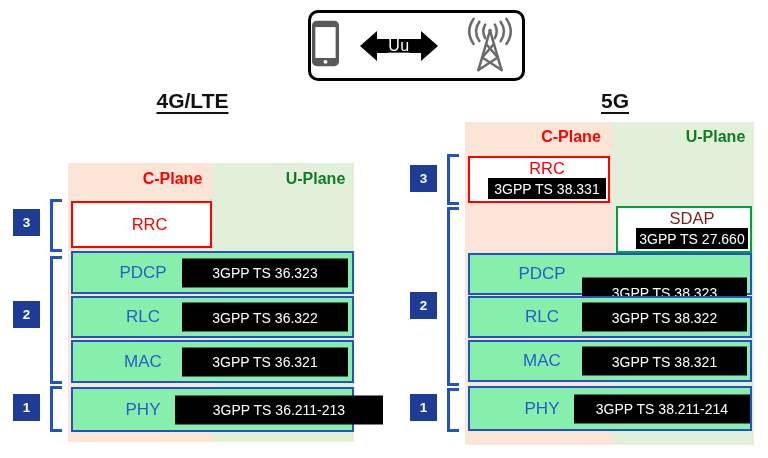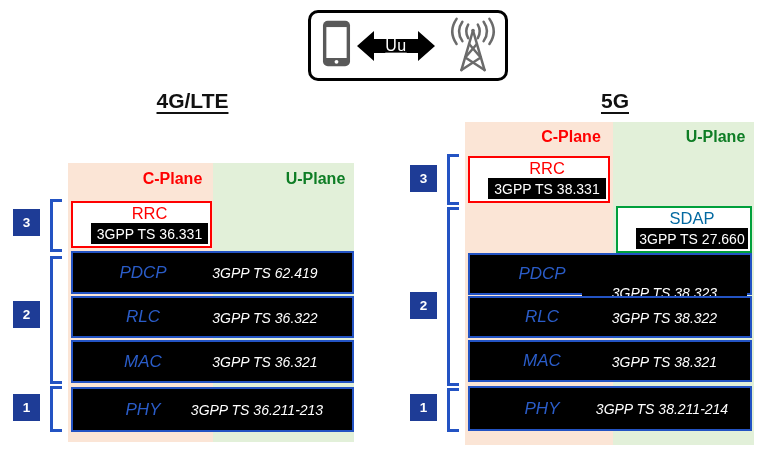--- a/index.html
+++ b/index.html
@@ -1,22 +1,22 @@
 <!DOCTYPE html>
 <html><head>
 <meta charset="utf-8">
 <style>
   * { box-sizing: border-box; margin: 0; padding: 0; }
   body { background: #ffffff; font-family: "Liberation Sans", sans-serif; }
   .canvas { position: relative; width: 768px; height: 458px; background: #ffffff; overflow: hidden; }
 
   
-  .link-box { position: absolute; left: 308px; top: 10px; width: 200px; height: 71px;
+  .link-box { position: absolute; left: 308px; top: 10px; width: 217px; height: 71px;
               border: 3px solid #000; border-radius: 10px; background: #fff;
-              display: flex; align-items: center; justify-content: flex-end; gap: 6px; }
+              display: flex; align-items: center; justify-content: space-between; gap: 6px; }
   .arrow-wrap { position: relative; width: 78px; height: 40px; }
   .arrow-label { position: absolute; left: 50%; top: 50%; transform: translate(-50%, -52%);
                  color: #fff; font-size: 16px; text-decoration: underline;
                  text-underline-offset: 2px; letter-spacing: 0.5px; }
 
   
   .stack-title { position: absolute; font-size: 21px; font-weight: bold; color: #111;
                  text-decoration: underline; text-decoration-thickness: 2px; text-underline-offset: 4px;
                  text-align: center; }
   .title-lte { left: 130px; top: 89px; width: 125px; }
@@ -30,27 +30,27 @@
   .plane-c { color: #FF0000; }
   .plane-u { color: #0E7D25; }
 
   
   .pbox { position: absolute; background: #fff; display: flex; flex-direction: column; padding-left: 16px; }
   .pbox-rrc  { border: 2.5px solid #FF0000; }
   .pbox-sdap { border: 2.5px solid #00A03C; }
   .pbox-name { flex: 1; display: flex; align-items: center; justify-content: center;
                font-size: 16.5px; }
   .name-red   { color: #FF0000; }
-  .name-green { color: #0369a1; }
+  .name-green { color: #7f1d1d; }
   .pbox-spec { height: 21px; margin: 0 2px 2px 2px; background: #000; color: #fff;
                font-size: 14px; display: flex; align-items: center; justify-content: center;
                white-space: nowrap; }
 
   
-  .lrow { position: absolute; background: #000000; border: 2.5px solid #2353C3; font-style: italic; }
+  .lrow { position: absolute; background: #86efac; border: 2.5px solid #2353C3; }
   .lrow-name { position: absolute; left: 0; top: 0; height: 100%; display: flex;
                align-items: center; justify-content: center; color: #2A5CC8; font-size: 17px; }
   .lrow-spec { position: absolute; top: 50%; transform: translateY(-50%); height: 29px;
                background: #000; color: #fff; font-size: 14px; display: flex;
                align-items: center; justify-content: center; white-space: nowrap; }
 
   
   .num-badge { position: absolute; width: 27px; height: 27px; background: #1E3C96;
                color: #fff; font-size: 13.5px; font-weight: bold; display: flex;
                align-items: center; justify-content: center; }
@@ -98,39 +98,38 @@
   <div class="stack-title title-5g">5G</div>
 
   <div>
     <div class="col col-c" style="left:68px; top:163px; width:145px; height:279px;"></div>
     <div class="col col-u" style="left:213px; top:163px; width:141px; height:279px;"></div>
     <div class="plane-label plane-c" style="left:68px; top:170px; width:145px;">C-Plane</div>
     <div class="plane-label plane-u" style="left:213px; top:170px; width:141px;">U-Plane</div>
 
     <div class="pbox pbox-rrc" style="left:71px; top:201px; width:141px; height:47px;">
       <div class="pbox-name name-red">RRC</div>
-      <div class="pbox-spec">3GPP TS 36.331</div>
     </div>
 
     <div class="lrow" style="left:71px; top:251px; width:283px; height:43px;">
       <div class="lrow-name" style="width:140px;">PDCP</div>
-      <div class="lrow-spec" style="left:109px; width:166px;">3GPP TS 62.419</div>
+      <div class="lrow-spec" style="left:109px; width:166px;">3GPP TS 36.323</div>
     </div>
     <div class="lrow" style="left:71px; top:296px; width:283px; height:42px;">
       <div class="lrow-name" style="width:140px;">RLC</div>
       <div class="lrow-spec" style="left:109px; width:166px;">3GPP TS 36.322</div>
     </div>
     <div class="lrow" style="left:71px; top:340px; width:283px; height:43px;">
       <div class="lrow-name" style="width:140px;">MAC</div>
       <div class="lrow-spec" style="left:109px; width:166px;">3GPP TS 36.321</div>
     </div>
 
     <div class="lrow" style="left:71px; top:387px; width:283px; height:45px;">
       <div class="lrow-name" style="width:140px;">PHY</div>
-      <div class="lrow-spec" style="left:102px; width:164px;">3GPP TS 36.211-213</div>
+      <div class="lrow-spec" style="left:102px; width:208px;">3GPP TS 36.211-213</div>
     </div>
 
     <div class="num-badge" style="left:13px; top:209px;">3</div>
     <div class="num-badge" style="left:13px; top:301px;">2</div>
     <div class="num-badge" style="left:13px; top:394px;">1</div>
     <div class="bracket" style="left:50px; top:199px; height:53px;"></div>
     <div class="bracket" style="left:50px; top:256px; height:128px;"></div>
     <div class="bracket" style="left:50px; top:386px; height:46px;"></div>
   </div>
 

